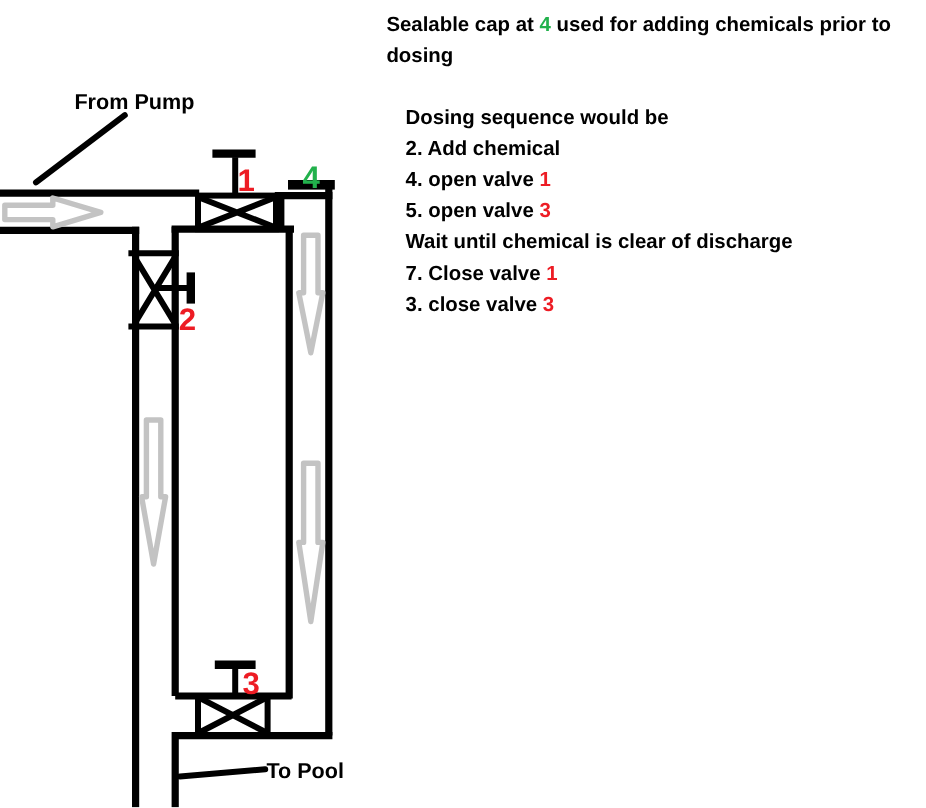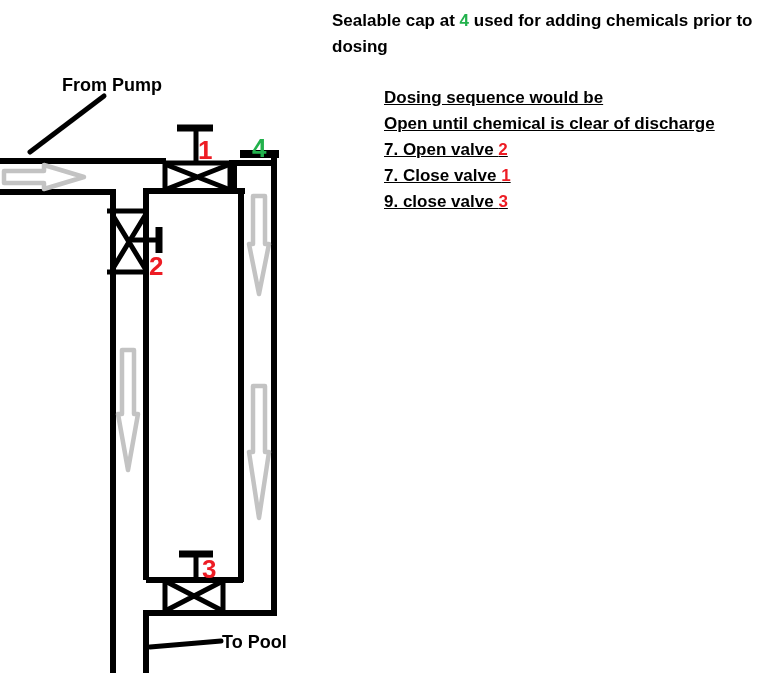--- a/index.html
+++ b/index.html
@@ -19,24 +19,24 @@
   .flow {stroke:var(--c-arrow,#C3C3C3);stroke-width:4.5;fill:#ffffff;stroke-linejoin:round;}
 
   
   .lbl  {font-family:"Liberation Sans",sans-serif;font-size:18px;font-weight:bold;fill:#000;}
   .digit{font-family:"Liberation Sans",sans-serif;font-size:26px;font-weight:bold;}
   .dred  {fill:var(--c-red,#ED1C24);}
   .dgreen{fill:var(--c-green,#22B14C);}
 
   
   .note-block{
-    position:absolute;left:332px;top:8px;width:430px;
+    position:absolute;left:322px;top:8px;width:430px;
     font-size:17px;font-weight:bold;line-height:26px;color:#000;
   }
-  .sequence{margin-top:25px;margin-left:52px;text-decoration:underline;}
+  .sequence{margin-top:25px;margin-left:16px;}
   .red  {color:var(--c-red,#ED1C24);}
   .green{color:var(--c-green,#22B14C);}
 </style>
 </head>
 <body>
 
 <div class="stage">
 
   <svg width="772" height="673" viewBox="0 0 772 673">
 
@@ -111,21 +111,23 @@
     <text class="digit dred" x="149" y="275">2</text>
     <text class="digit dred" x="202" y="578">3</text>
     <text class="digit dgreen" x="252" y="157">4</text>
   </svg>
 
   <div class="note-block">
     <div><span>Sealable cap at </span><span class="green">4</span><span> used for adding chemicals prior to dosing</span></div>
     <div class="sequence">
       <div>Dosing sequence would be</div>
       <div>
-          <div><span>Open until chemical is clear of discharge</span></div>
-          <div><span>7. Open valve </span><span class="red">2</span></div>
+          <div><span>2. Add chemical</span></div>
+          <div><span>4. open valve </span><span class="red">1</span></div>
+          <div><span>5. open valve </span><span class="red">3</span></div>
+          <div><span>Wait until chemical is clear of discharge</span></div>
           <div><span>7. Close valve </span><span class="red">1</span></div>
-          <div><span>9. close valve </span><span class="red">3</span></div>
+          <div><span>3. close valve </span><span class="red">3</span></div>
         </div>
     </div>
   </div>
 
 </div>
 
 </body></html>

